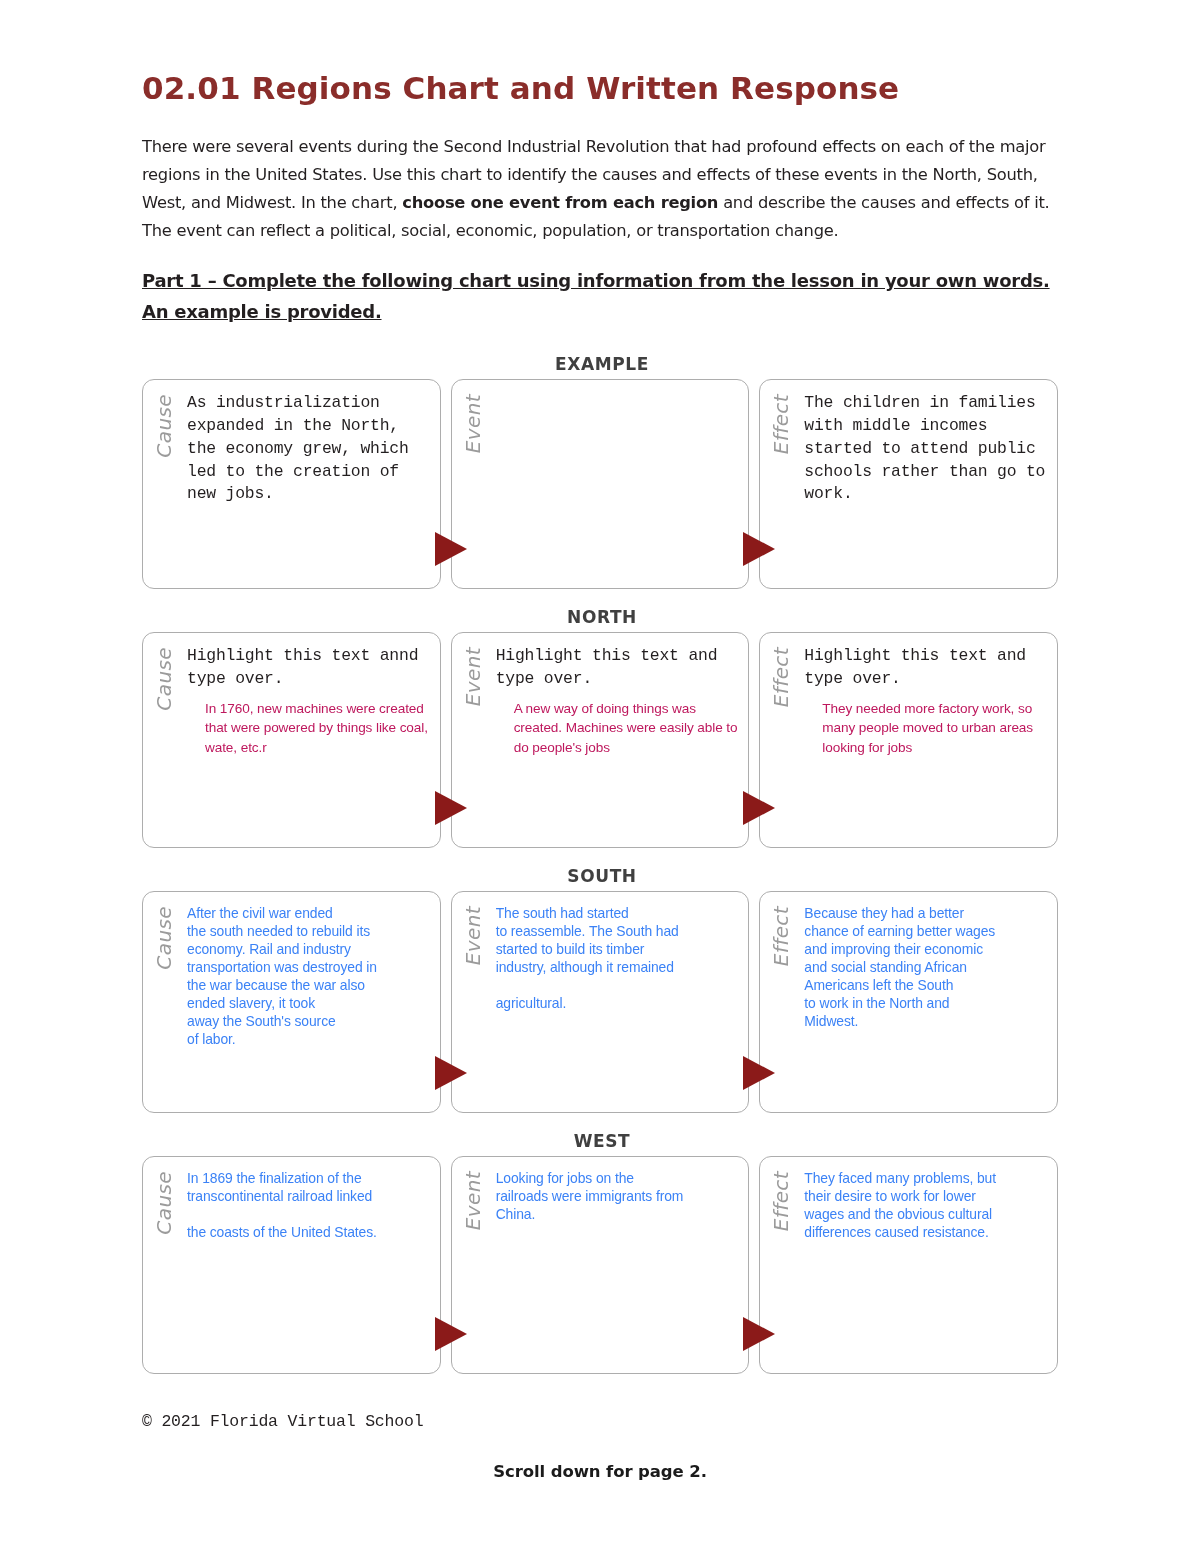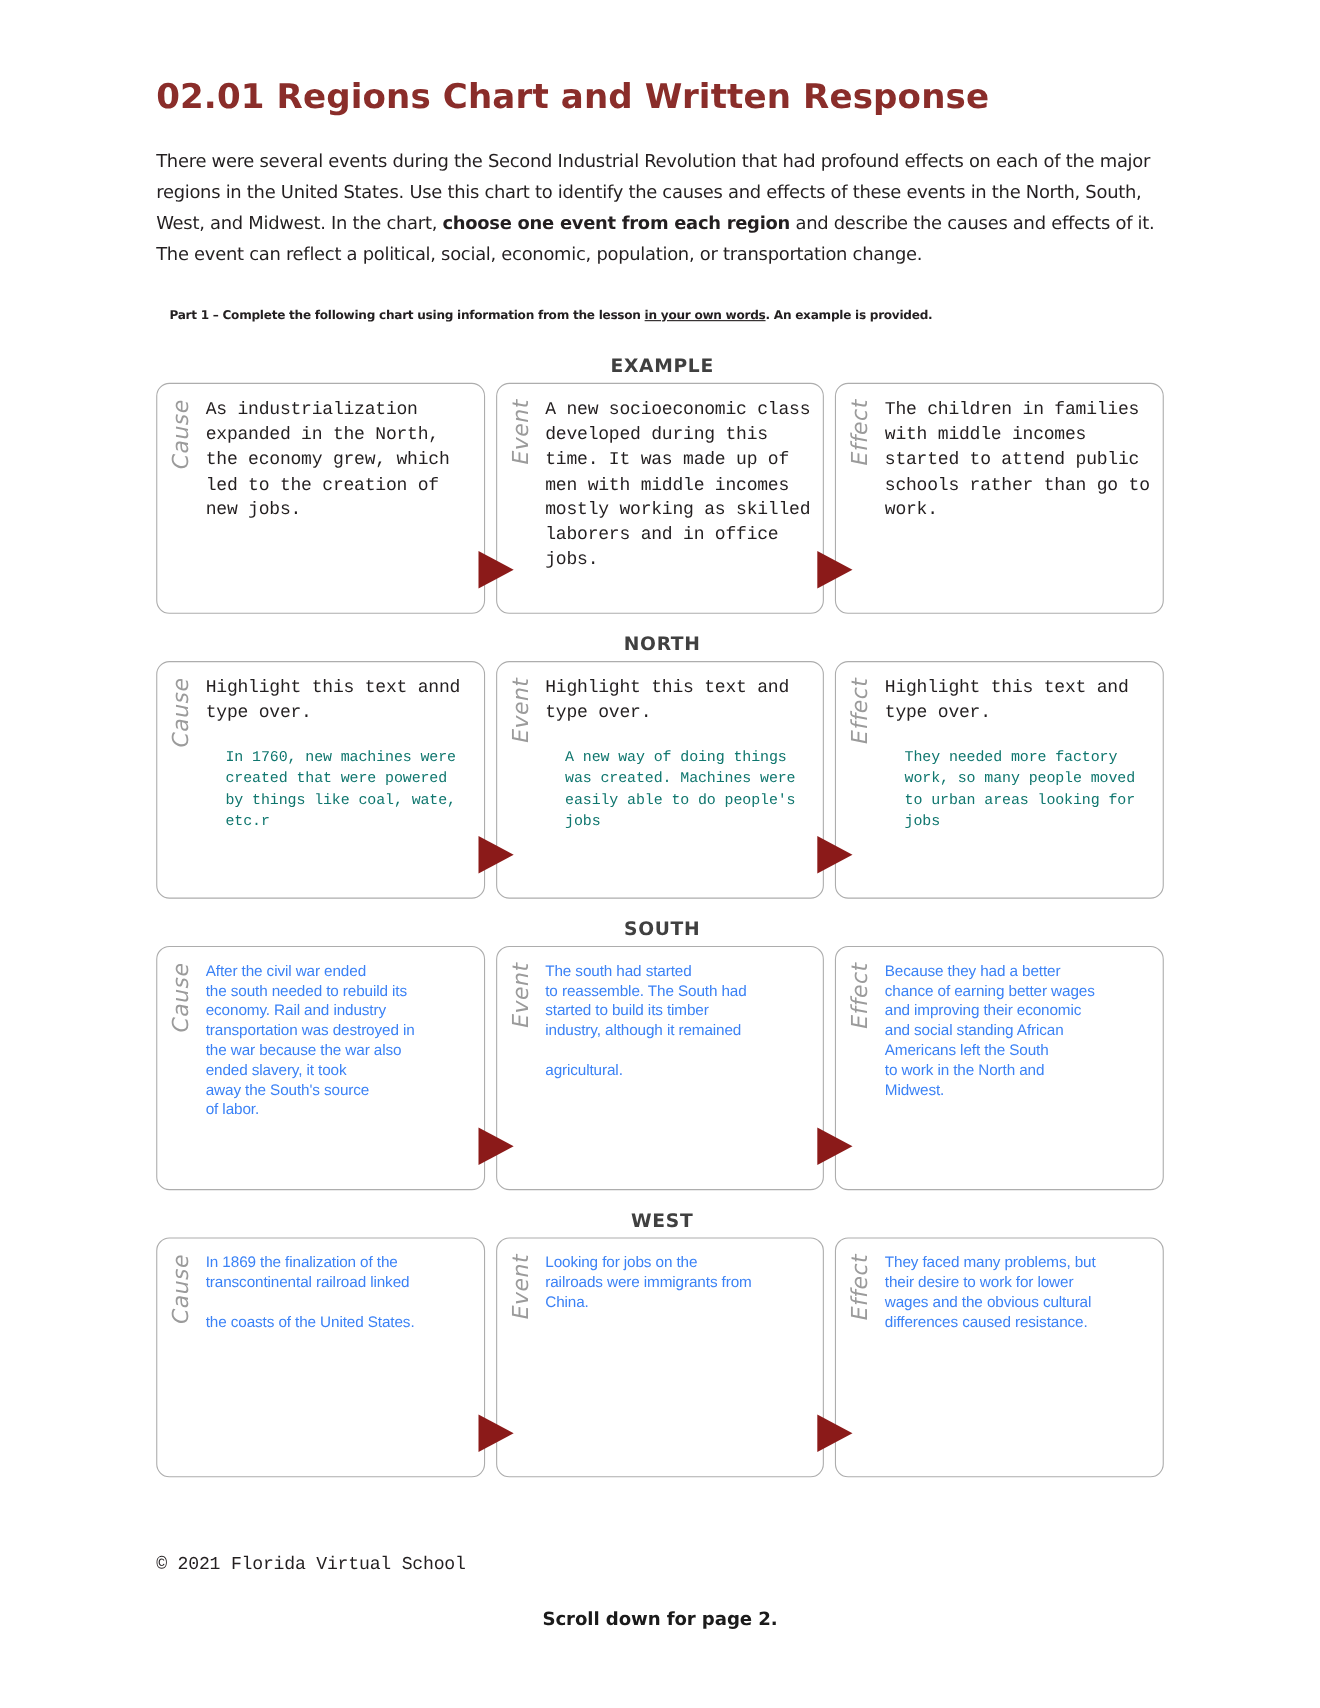--- a/index.html
+++ b/index.html
@@ -46,28 +46,29 @@
     font-size: 16.3px;
     line-height: 1.72;
     color: #231f20;
     margin: 0;
     padding-top: 26px;
     font-family: "DejaVu Sans", sans-serif;
     letter-spacing: -0.25px;
   }
   .intro b { font-weight: 700; }
   .part1 {
-    font-size: 11px;
+    font-size: 18px;
     line-height: 1.72;
     color: #231f20;
-    margin: 12px;
+    margin: 0;
     padding-top: 21px;
     font-weight: 700;
     font-family: "DejaVu Sans", sans-serif;
     letter-spacing: -0.25px;
+    text-decoration: underline;
   }
   .part1 .u { text-decoration: underline; }
 
   
   .chart { margin-top: 26px; }
 
   .region-block { position: relative; }
 
   .region-title {
     text-align: center;
@@ -124,25 +125,25 @@
     font-size: 16.4px;
     line-height: 1.40;
     color: #231f20;
     font-family: Liberation Mono, monospace;
     letter-spacing: -0.2px;
     white-space: pre-line;
   }
   .txt-sub {
     font-size: 13.6px;
     line-height: 1.44;
-    color: #0f766e;
-    font-family: Liberation Mono, monospace;
+    color: #be185d;
+    font-family: Liberation Sans, sans-serif;
     letter-spacing: -0.1px;
     white-space: pre-line;
-    margin-top: 20px;
+    margin-top: 8px;
     margin-left: 18px;
   }
   .txt-plain {
     font-size: 13.9px;
     line-height: 1.30;
     color: #3b82f6;
     font-family: "Liberation Sans", sans-serif;
     letter-spacing: -0.1px;
     white-space: pre-line;
   }
@@ -205,23 +206,20 @@
               </div>
             <div class="cell-body">
               <div class="txt-main">As industrialization expanded in the North, the economy grew, which led to the creation of new jobs.</div>
             </div>
             <div class="arrow" style="right:-27px"></div>
           </div>
           <div class="cell">
             <div class="cell-label">
                 <span>Event</span>
               </div>
-            <div class="cell-body">
-              <div class="txt-main">A new socioeconomic class developed during this time. It was made up of men with middle incomes mostly working as skilled laborers and in office jobs.</div>
-            </div>
             <div class="arrow" style="right:-27px"></div>
           </div>
           <div class="cell">
             <div class="cell-label">
                 <span>Effect</span>
               </div>
             <div class="cell-body">
               <div class="txt-main">The children in families with middle incomes started to attend public schools rather than go to work.</div>
             </div>
           </div>

